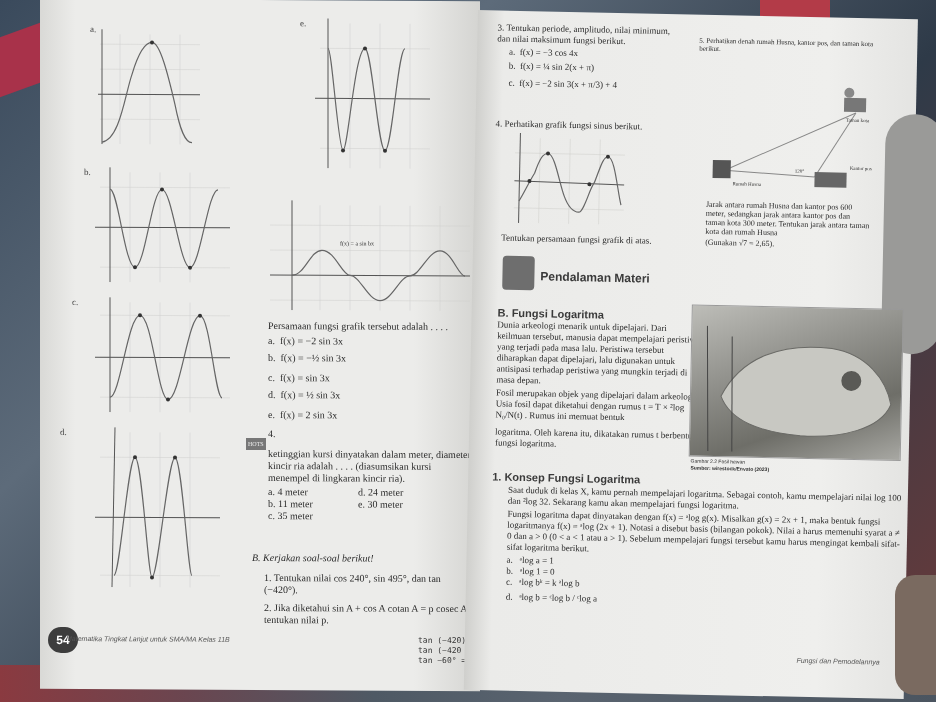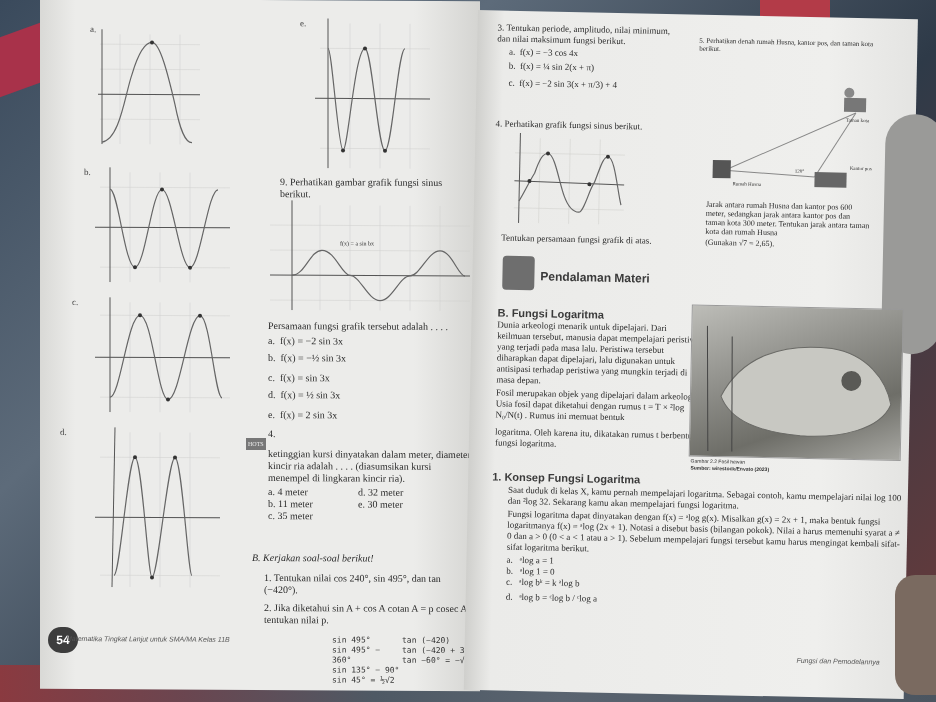--- a/index.html
+++ b/index.html
@@ -97,24 +97,20 @@
       </g>
       <line x1="5" y1="60" x2="140" y2="60" stroke="#555"></line>
         <line x1="20" y1="0" x2="20" y2="115" stroke="#555"></line>
       <path d="M20,22 C28,22 35,100 45,100 C55,100 62,22 72,22 C82,22 90,100 100,100 C110,100 118,22 128,22" fill="none" stroke="#666" stroke-width="1.2"></path>
       <circle cx="45" cy="100" r="2" fill="#333"></circle>
         <circle cx="72" cy="22" r="2" fill="#333"></circle>
         <circle cx="100" cy="100" r="2" fill="#333"></circle>
     </svg>
   </div>
 
-  <div class="abs txt" style="left:240px;top:176px;width:190px;">
-    <span>9.</span>
-    <span>Perhatikan gambar grafik fungsi sinus berikut.</span>
-  </div>
   <div class="abs graph" style="left:220px;top:200px;">
     <svg width="210" height="110">
       <g stroke="#cfcfcc" stroke-width="0.5">
         <line x1="10" y1="25" x2="210" y2="25"></line>
           <line x1="10" y1="50" x2="210" y2="50"></line>
           <line x1="10" y1="100" x2="210" y2="100"></line>
         <line x1="60" y1="5" x2="60" y2="110"></line>
           <line x1="90" y1="5" x2="90" y2="110"></line>
           <line x1="120" y1="5" x2="120" y2="110"></line>
           <line x1="150" y1="5" x2="150" y2="110"></line>
@@ -176,40 +172,34 @@
     </svg>
   </div>
 
   <div class="abs txt" style="left:228px;top:428px;width:205px;">
     <div><span>4.</span>
       <span class="abs" style="left:-22px;top:10px;background:#777;color:#eee;font-size:6px;padding:0 2px;">HOTS</span>
       </div>
     <div style="margin-top:8px;">ketinggian kursi dinyatakan dalam meter, diameter kincir ria adalah . . . . (diasumsikan kursi menempel di lingkaran kincir ria).</div>
     <div style="display:grid;grid-template-columns:90px 90px;margin-top:2px;">
       <div><span>a.</span> <span>4 meter</span></div>
-      <div><span>d.</span> <span>32 meter</span></div>
+      <div><span>d.</span> <span>24 meter</span></div>
       <div><span>b.</span> <span>11 meter</span></div>
       <div><span>e.</span> <span>30 meter</span></div>
       <div><span>c.</span> <span>35 meter</span></div>
     </div>
   </div>
 
   <div class="abs txt" style="left:212px;top:552px;width:220px;">
     <div class="italic">B. Kerjakan soal-soal berikut!</div>
     <div style="margin-top:8px;padding-left:12px;"><span>1.</span> <span>Tentukan nilai cos 240°, sin 495°, dan tan (−420°).</span></div>
     <div style="margin-top:6px;padding-left:12px;"><span>2.</span> <span>Jika diketahui sin A + cos A cotan A = p cosec A, tentukan nilai p.</span></div>
   </div>
 
-  <div class="abs hand" style="left:292px;top:635px;width:70px;">
-    <div>sin 495°</div>
-    <div>sin 495° − 360°</div>
-    <div>sin 135° − 90°</div>
-    <div>sin 45° = ½√2</div>
-  </div>
-  <div class="abs hand" style="left:362px;top:635px;width:80px;">
+  <div class="abs hand" style="left:378px;top:635px;width:80px;">
     <div>tan (−420)</div>
     <div>tan (−420 + 360)</div>
     <div>tan −60° = −√3</div>
   </div>
 
   <div class="page-num">54</div>
   <div class="abs footer" style="left:26px;top:636px;">Matematika Tingkat Lanjut untuk SMA/MA Kelas 11B</div>
 </div>
 
 <div class="page page-right">

